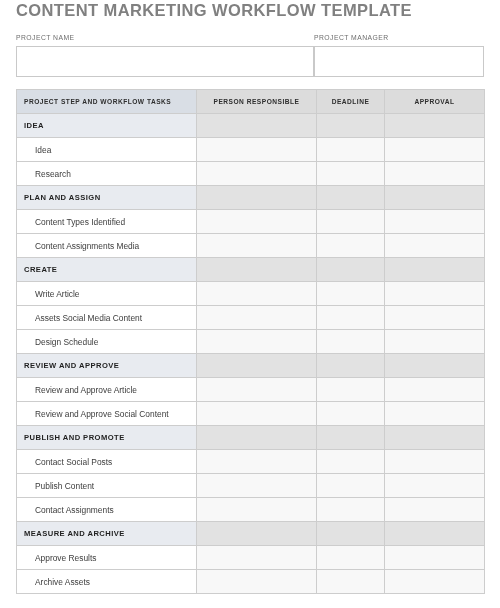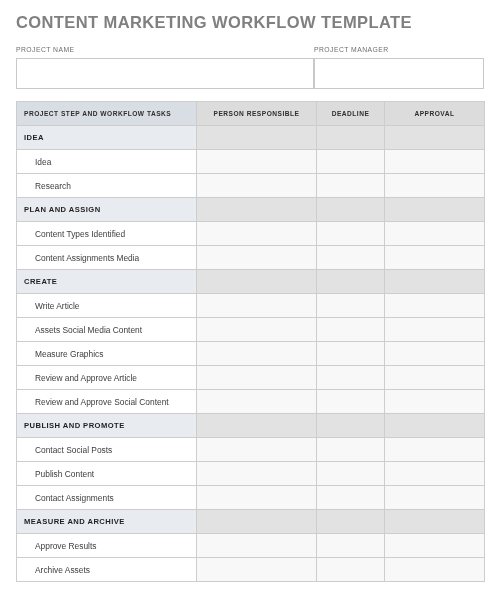--- a/index.html
+++ b/index.html
@@ -21,21 +21,21 @@
     width: 500px;
     height: 608px;
     box-sizing: border-box;
     padding: 0 16px;
     background: #ffffff;
   }
 
   
   .doc-title {
     margin: 0;
-    padding-top: 12px;
+    padding-top: 0;
     font-size: 16.5px;
     font-weight: bold;
     letter-spacing: 0.4px;
     color: #808080;
     text-transform: uppercase;
     line-height: 20px;
     white-space: nowrap;
   }
 
   
@@ -218,21 +218,27 @@
           <td></td>
           <td></td>
         </tr>
         <tr class="task">
           <td class="task-cell">Assets Social Media Content</td>
           <td></td>
           <td></td>
           <td></td>
         </tr>
         <tr class="task">
-          <td class="task-cell">Measure Graphics</td>
+          <td class="task-cell">Design Schedule</td>
+          <td></td>
+          <td></td>
+          <td></td>
+        </tr>
+        <tr class="section">
+          <td class="task-cell">REVIEW AND APPROVE</td>
           <td></td>
           <td></td>
           <td></td>
         </tr>
         <tr class="task">
           <td class="task-cell">Review and Approve Article</td>
           <td></td>
           <td></td>
           <td></td>
         </tr>

